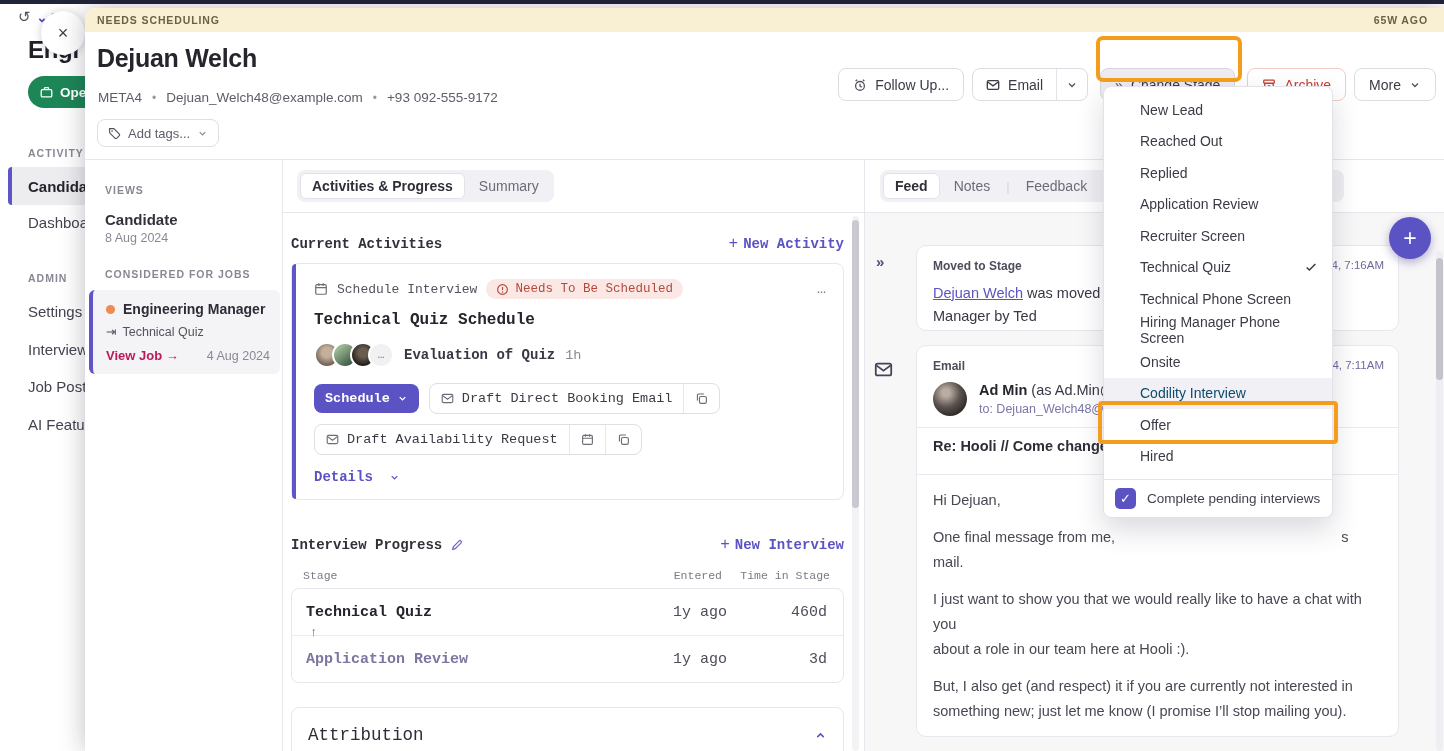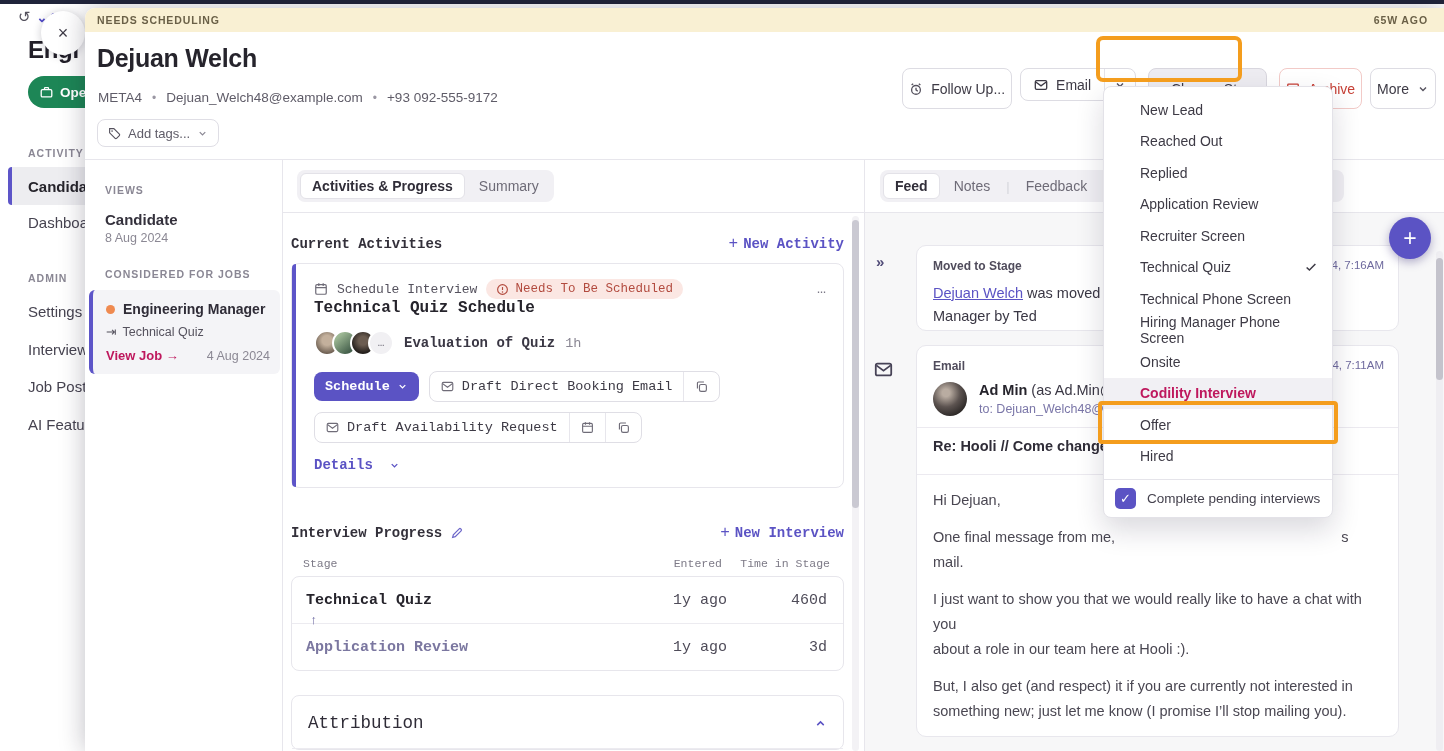--- a/index.html
+++ b/index.html
@@ -32,22 +32,22 @@
   .banner { height:24px; background:#f9f0d3; border-radius:10px 0 0 0; display:flex; align-items:center;
     justify-content:space-between; padding:0 16px 0 12px; font-size:10.5px; font-weight:700; letter-spacing:.9px; color:#6a6047; }
 
   .hdr { position:relative; height:128px; border-bottom:1px solid #e7e6ec; }
   .hdr-name { position:absolute; left:12px; top:12px; font-size:25px; font-weight:800; color:#26242c; letter-spacing:-.3px; }
   .hdr-meta { position:absolute; left:13px; top:58px; display:flex; align-items:center; gap:10px; font-size:13.5px; color:#5f5c68; }
   .hdr-meta .dot { color:#9a97a3; font-size:12px; }
   .tags-btn { position:absolute; left:12px; top:87px; height:28px; border:1px solid #dfdee5; border-radius:8px; background:#fff;
     display:flex; align-items:center; gap:7px; padding:0 10px; font-size:13px; color:#5f5c68; }
   .actions { position:absolute; right:8px; top:36px; display:flex; gap:8px; align-items:flex-start; }
-  .btn { height:41px; border:1px solid #dddce3; border-radius:8px; background:#fff; display:flex; align-items:center;
-    gap:8px; padding:0 6px; font-size:14px; color:#3d3a45; white-space:nowrap; }
+  .btn { height:33px; border:1px solid #dddce3; border-radius:8px; background:#fff; display:flex; align-items:center;
+    gap:8px; padding:0 14px; font-size:14px; color:#3d3a45; white-space:nowrap; }
   .btn .ic { color:#55525e; display:flex; }
   .split { display:flex; border:1px solid #dddce3; border-radius:8px; background:#fff; height:33px; }
   .split .seg-a { display:flex; align-items:center; gap:8px; padding:0 13px; font-size:14px; color:#3d3a45; }
   .split .seg-b { display:flex; align-items:center; padding:0 9px; border-left:1px solid #e4e3e9; color:#55525e; }
   .btn-stage { background:#edecf1; border-color:#d8d6de; margin:0 4px; }
   .btn-archive { color:#c63f35; border-color:#f2cac7; }
   .btn-archive .ic { color:#c63f35; }
 
   .mbody { position:absolute; left:0; top:152px; right:0; bottom:0; display:flex; }
 
@@ -77,21 +77,21 @@
   .row-head .h { font-size:14px; font-weight:700; color:#33303a; display:flex; align-items:center; gap:8px; }
   .plink { font-size:14px; font-weight:600; color:#5b53c4; display:flex; align-items:center; gap:5px; }
   .plink .plus { font-size:16px; font-weight:400; }
 
   .act-card { position:relative; margin-top:10px; border:1px solid #e7e6ec; border-radius:8px; padding:15px 16px 14px 22px; background:#fff; }
   .act-card::before { content:""; position:absolute; left:0; top:0; bottom:0; width:4px; background:#5d55c8; border-radius:8px 0 0 8px; }
   .act-r1 { display:flex; align-items:center; gap:9px; color:#55525e; font-size:13px; }
   .badge { display:flex; align-items:center; gap:6px; background:#fbe7e3; color:#b24a3e; font-size:12.5px;
     border-radius:12px; padding:3px 10px; }
   .dots-menu { margin-left:auto; color:#7b7886; font-size:15px; letter-spacing:1px; }
-  .act-title { font-size:16px; font-weight:700; color:#26242c; }
+  .act-title { margin-top:12px; font-size:16px; font-weight:700; color:#26242c; }
   .act-people { margin-top:13px; display:flex; align-items:center; gap:10px; }
   .avstack { display:flex; }
   .av { width:26px; height:26px; border-radius:50%; border:2px solid #fff; }
   .av + .av { margin-left:-8px; }
   .av1 { background:radial-gradient(circle at 50% 38%, #c3b09c 28%, #6d5f52 75%); }
   .av2 { background:linear-gradient(140deg,#9db894 20%,#45604c 80%); }
   .av3 { background:radial-gradient(circle at 50% 40%, #6b5c50 25%, #25201d 70%); }
   .av-more { background:#f1f0f3; color:#6b6875; font-size:11px; display:flex; align-items:center; justify-content:center; }
   .act-ev { font-size:14px; color:#3a3744; font-weight:600; }
   .act-dur { font-size:13.5px; color:#8a8794; }
@@ -157,21 +157,21 @@
     box-shadow:0 12px 28px rgba(25,20,50,.16); z-index:70; }
   .dd-search { height:33px; background:#f4f3f6; border-bottom:1px solid #e5e4ea; border-radius:8px 8px 0 0;
     display:flex; align-items:center; gap:8px; padding:0 11px; }
   .dd-search input { border:none; outline:none; background:transparent; font-size:14px; font-style:italic; color:#3d3a45;
     width:100%; font-family:"Liberation Sans", sans-serif; }
   .dd-search input::placeholder { color:#8d8a96; }
   .caret-bar { width:1px; height:16px; background:#3d3a45; }
   .dd-list { padding:7px 0; }
   .dd-item { height:31.5px; display:flex; align-items:center; padding:0 14px 0 36px; font-size:14px; color:#3d3a45; position:relative; }
   .dd-item .chk { margin-left:auto; color:#3d3a45; display:flex; }
-  .dd-item.hi { background:#f1f0f4; color:#be185d; font-weight:700; }
+  .dd-item.hi { background:#f1f0f4; color:#0c4a6e; font-weight:400; }
   .dd-foot { border-top:1px solid #e5e4ea; height:38px; display:flex; align-items:center; gap:11px; padding:0 11px; }
   .cbox { width:21px; height:21px; border-radius:5px; background:#5b53c4; color:#fff; display:flex; align-items:center;
     justify-content:center; font-size:13px; }
   .dd-foot-label { font-size:13.5px; color:#45424e; }
 
   
   .hl-box { position:absolute; border:4px solid #f49d1d; border-radius:7px; z-index:80; pointer-events:none; }
   .hl-stage { left:1096px; top:36px; width:146px; height:46px; }
   .hl-codility { left:1098px; top:401px; width:240px; height:43px; border-radius:4px; }
 

